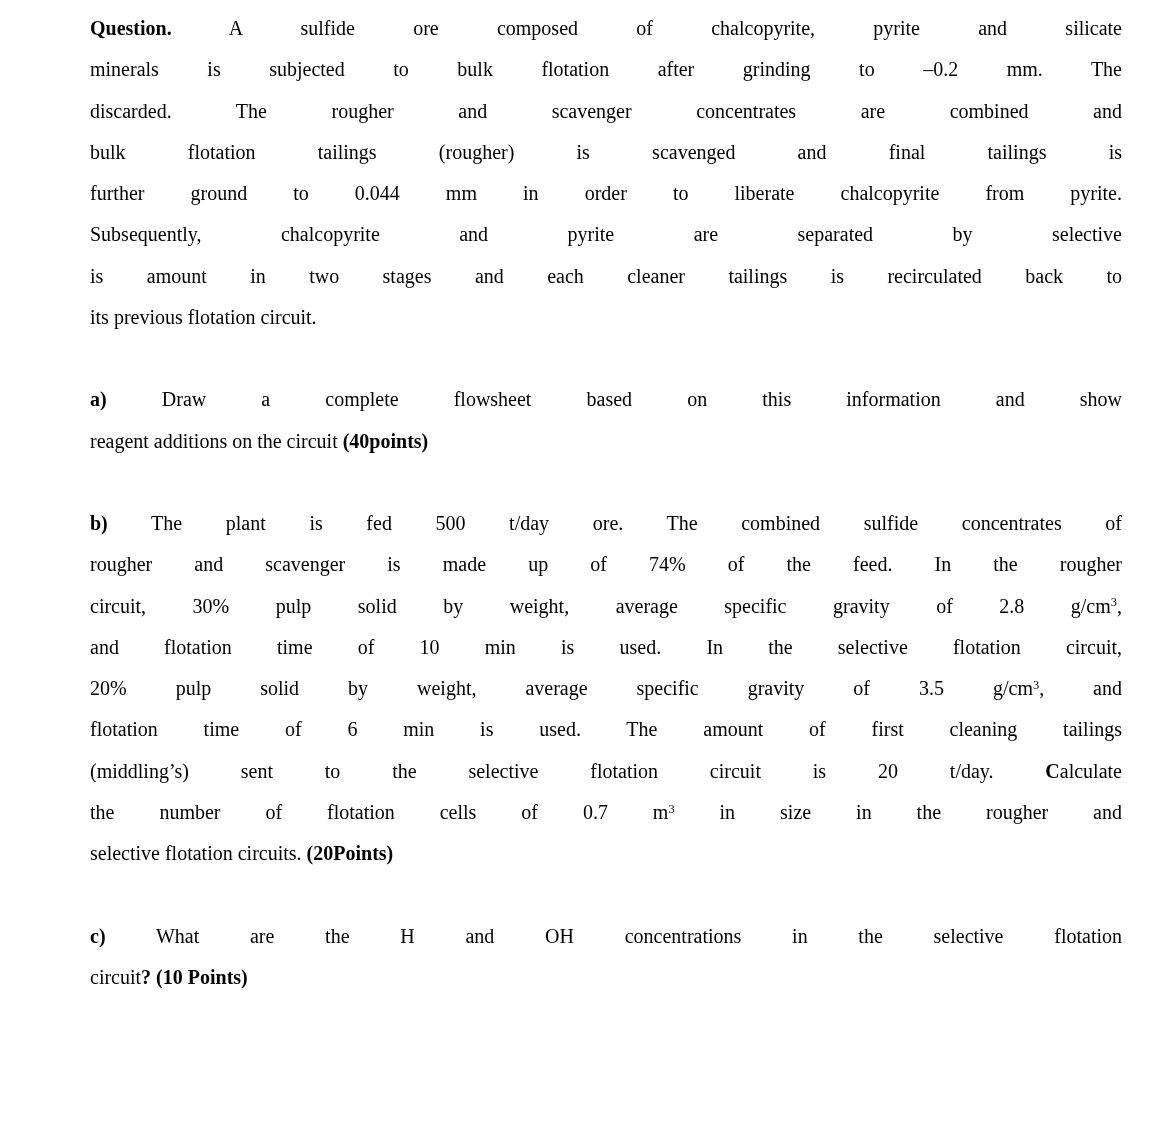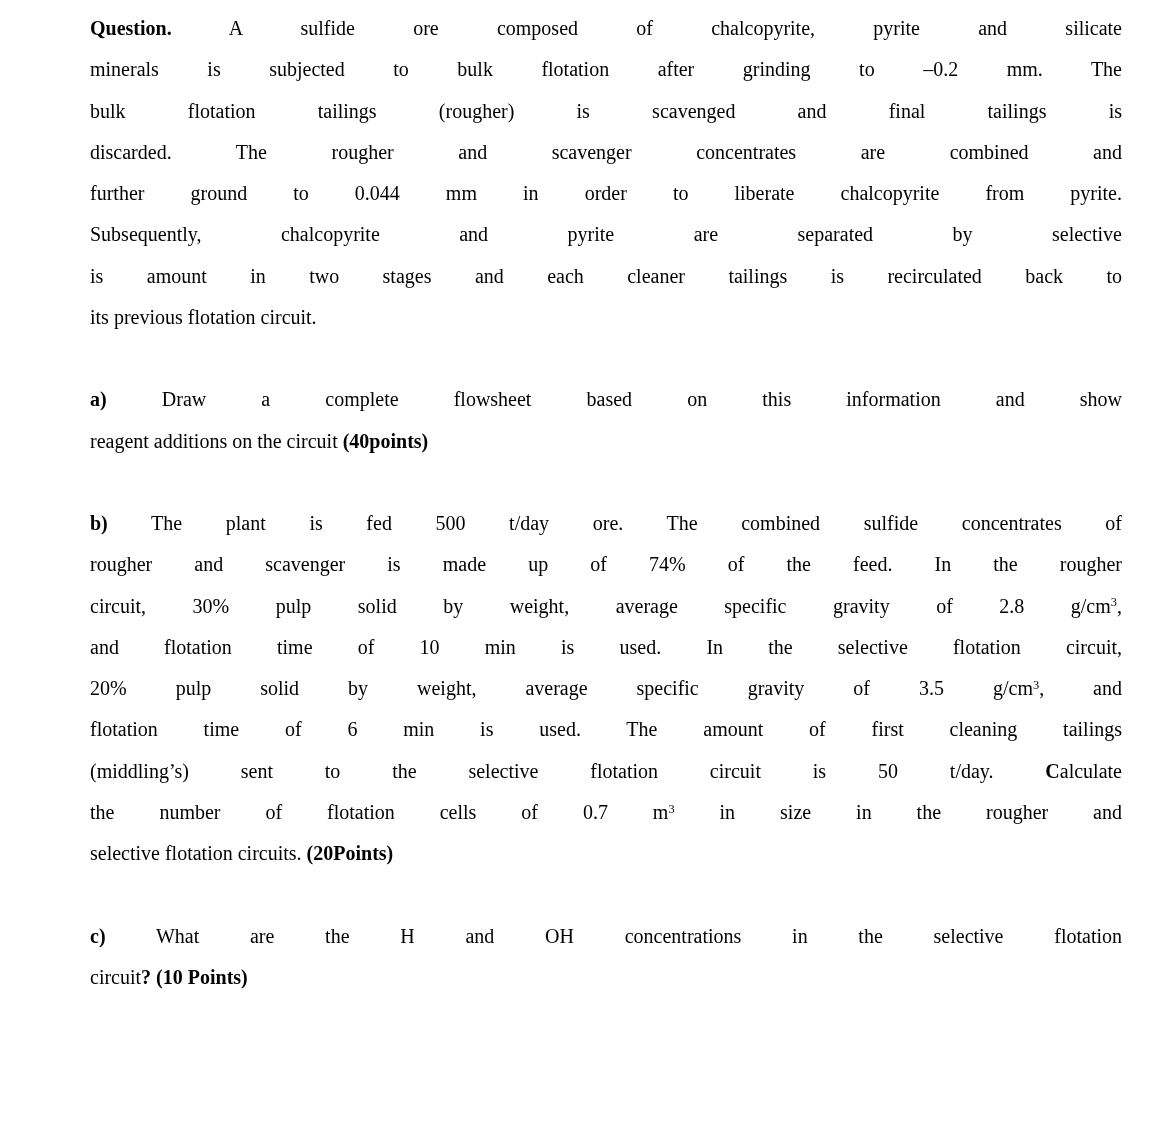--- a/index.html
+++ b/index.html
@@ -48,39 +48,39 @@
   }
 </style>
 </head>
 <body>
 
 <div class="page">
   <div class="doc" id="doc">
       <div class="paragraph">
         <div class="line"><span class="run bold">Question.</span><span class="run"> A sulfide ore composed of chalcopyrite, pyrite and silicate</span></div>
         <div class="line"><span class="run">minerals is subjected to bulk flotation after grinding to –0.2 mm. The</span></div>
+        <div class="line"><span class="run">discarded. The rougher and scavenger concentrates are combined and</span></div>
         <div class="line"><span class="run">bulk flotation tailings (rougher) is scavenged and final tailings is</span></div>
-        <div class="line"><span class="run">discarded. The rougher and scavenger concentrates are combined and</span></div>
         <div class="line"><span class="run">further ground to 0.044 mm in order to liberate chalcopyrite from pyrite.</span></div>
         <div class="line"><span class="run">Subsequently, chalcopyrite and pyrite are separated by selective</span></div>
         <div class="line"><span class="run">is amount in two stages and each cleaner tailings is recirculated back to</span></div>
         <div class="line last"><span class="run">its previous flotation circuit.</span></div>
       </div>
       <div class="paragraph">
         <div class="line"><span class="run bold">a)</span><span class="run"> Draw a complete flowsheet based on this information and show</span></div>
         <div class="line last"><span class="run">reagent additions on the circuit </span><span class="run bold">(40points)</span></div>
       </div>
       <div class="paragraph">
         <div class="line"><span class="run bold">b)</span><span class="run"> The plant is fed 500 t/day ore. The combined sulfide concentrates of</span></div>
         <div class="line"><span class="run">rougher and scavenger is made up of 74% of the feed. In the rougher</span></div>
         <div class="line"><span class="run">circuit, 30% pulp solid by weight, average specific gravity of 2.8 g/cm</span><span class="run sup">3</span><span class="run">,</span></div>
         <div class="line"><span class="run">and flotation time of 10 min is used. In the selective flotation circuit,</span></div>
         <div class="line"><span class="run">20% pulp solid by weight, average specific gravity of 3.5 g/cm</span><span class="run sup">3</span><span class="run">, and</span></div>
         <div class="line"><span class="run">flotation time of 6 min is used.  The amount of first cleaning tailings</span></div>
-        <div class="line"><span class="run">(middling’s) sent to the selective flotation circuit is 50 t/day. </span><span class="run bold">C</span><span class="run">alculate</span></div>
+        <div class="line"><span class="run">(middling’s) sent to the selective flotation circuit is 20 t/day. </span><span class="run bold">C</span><span class="run">alculate</span></div>
         <div class="line"><span class="run">the number of flotation cells of 0.7 m</span><span class="run sup">3</span><span class="run"> in size in the rougher and</span></div>
         <div class="line last"><span class="run">selective flotation circuits. </span><span class="run bold">(20Points)</span></div>
       </div>
       <div class="paragraph">
         <div class="line"><span class="run bold">c)</span><span class="run"> What are the H and OH concentrations in the selective flotation</span></div>
         <div class="line last"><span class="run">circuit</span><span class="run bold">?</span><span class="run"> </span><span class="run bold">(10 Points)</span></div>
       </div>
     </div>
 </div>
 

